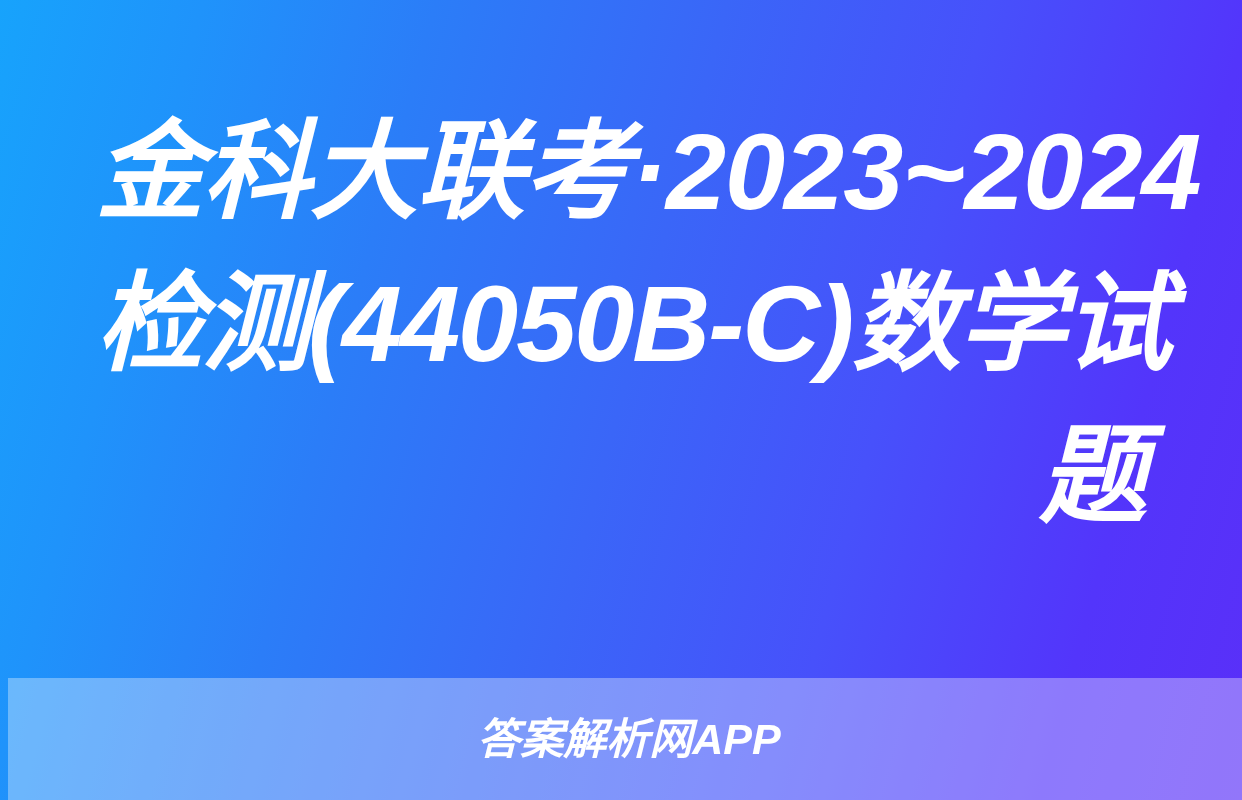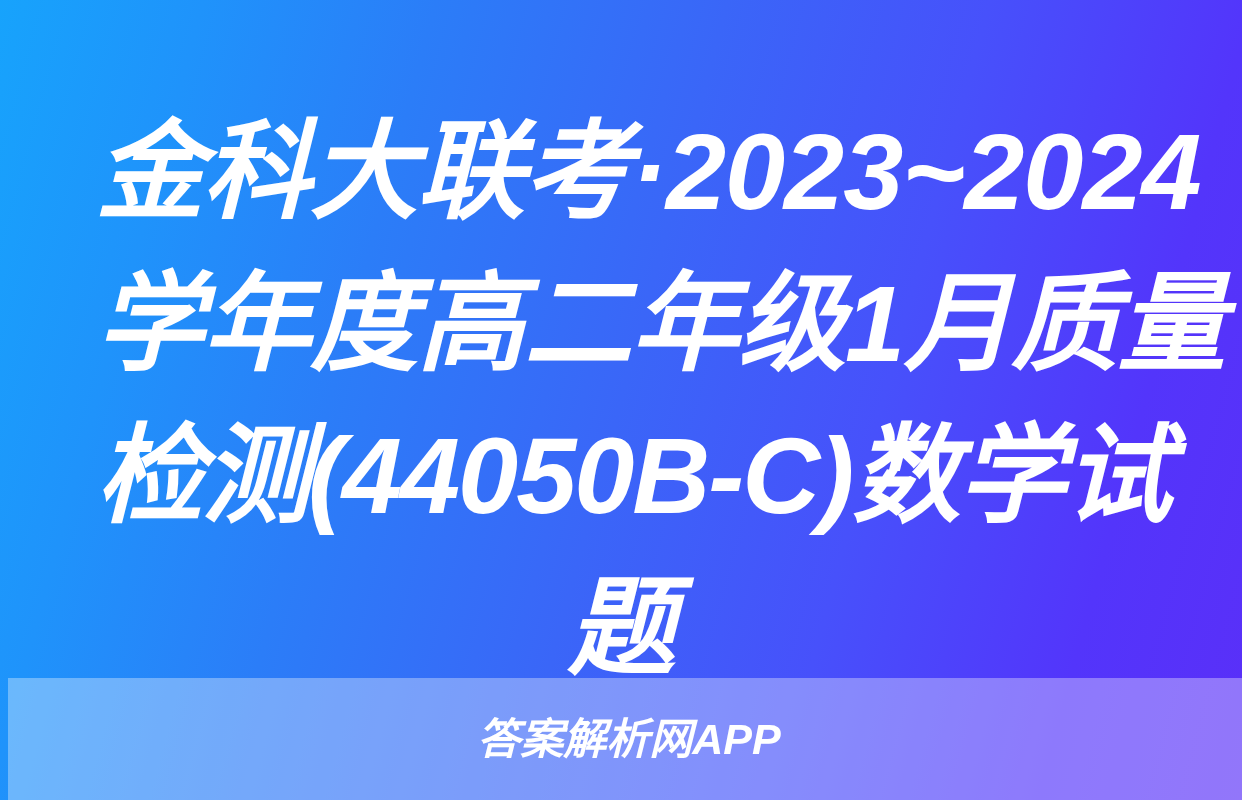--- a/index.html
+++ b/index.html
@@ -40,21 +40,21 @@
 
   .title-line {
     display: block;
     color: #ffffff;
     font-size: 108px;
     line-height: 152px;
     font-weight: 700;
     font-style: italic;
     letter-spacing: -1px;
     white-space: nowrap;
-    text-align: center;
+    text-align: right;
   }
 
   .title-line.latin-mix {
     letter-spacing: -2px;
   }
 
   
   #footer-band {
     position: absolute;
     left: 8px;
@@ -78,21 +78,20 @@
     user-select: none;
   }
 </style>
 </head>
 <body>
 
 <div id="card">
 
   <div id="title-block">
     <span class="title-line">金科大联考·2023~2024</span>
-    <span class="title-line">学年度高二年级1月质量</span>
     <span class="title-line latin-mix">检测(44050B-C)数学试</span>
     <span class="title-line">题</span>
   </div>
 
   <div id="footer-band">
     <span id="watermark">答案解析网APP</span>
   </div>
 
 </div>
 

